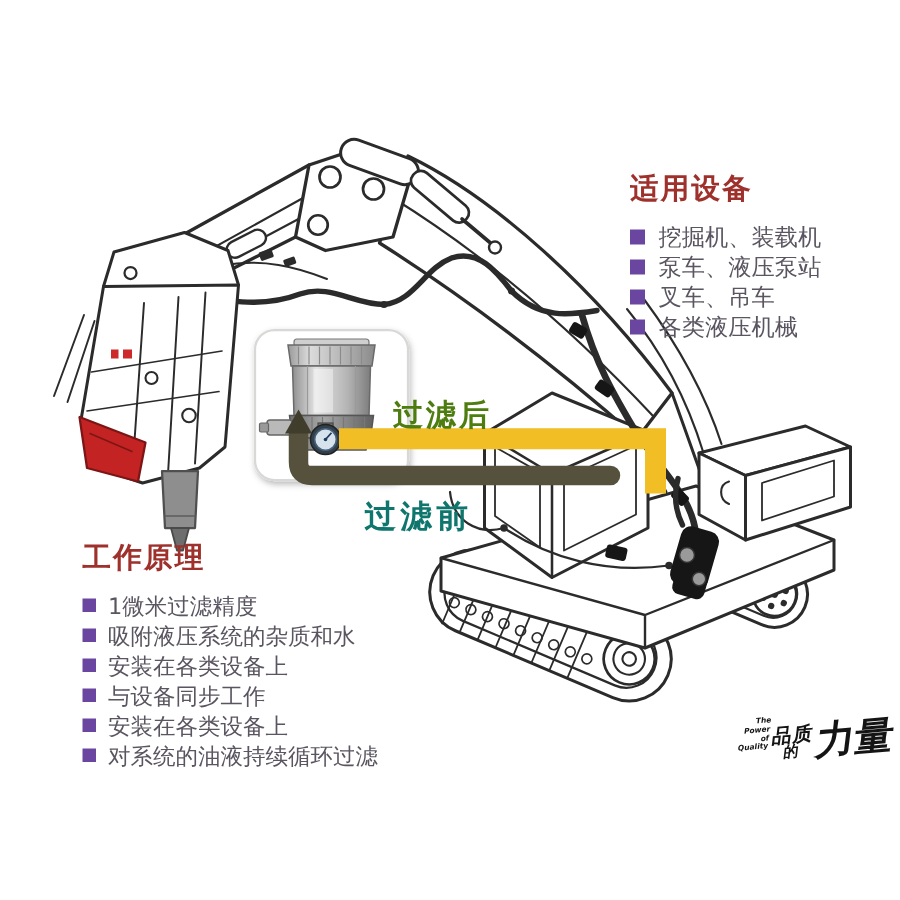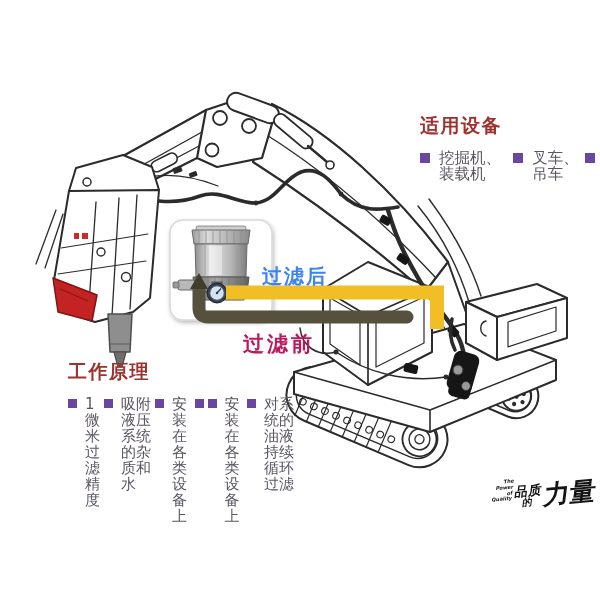--- a/index.html
+++ b/index.html
@@ -3,32 +3,32 @@
 <meta charset="utf-8">
 <style>
   html,body{margin:0;padding:0;background:#ffffff;}
   .stage{position:relative;width:600px;height:600px;background:#ffffff;overflow:hidden;
          font-family:"DejaVu Sans",sans-serif;}
   .stage svg{position:absolute;left:0;top:0;}
 
   
   .panel{position:absolute;}
   .panel-right{left:420px;top:113px;width:175px;}
-  .panel-left{left:68px;top:359px;width:230px;}
+  .panel-left{left:55px;top:359px;width:230px;}
   .panel-title{font-size:19px;font-weight:bold;color:#9e312c;letter-spacing:1.5px;}
-  .panel ul{list-style:none;margin:11px 0 0 0;padding:0;display:flex;flex-direction:row;gap:4px;}
+  .panel ul{list-style:none;margin:11px 0 0 0;padding:0;display:flex;flex-direction:column;gap:4px;}
   .panel li{display:flex;align-items:flex-start;gap:9px;font-size:15.5px;color:#5a5560;line-height:16px;}
   .panel-left li{font-size:15px;gap:8px;}
   .bullet{width:10px;height:10px;background:#6b46a0;margin-top:3px;flex:none;}
   .panel-left .bullet{width:9px;height:9px;}
 
   
   .flow-label{position:absolute;font-weight:bold;}
-  .label-after{left:262px;top:263px;font-size:20px;color:#3b82f6;letter-spacing:2px;}
-  .label-before{left:243px;top:330px;font-size:21px;color:#be185d;letter-spacing:3px;}
+  .label-after{left:262px;top:263px;font-size:20px;color:#4d7c0f;letter-spacing:2px;}
+  .label-before{left:243px;top:330px;font-size:21px;color:#0f766e;letter-spacing:3px;}
 
   
   .logo{position:absolute;left:490px;top:483px;color:#141414;font-weight:900;
         transform:rotate(-5deg) skewX(-12deg);display:flex;align-items:flex-end;gap:2px;}
   .logo-en{font-size:5px;width:22px;line-height:1.15;text-align:right;transform:translateY(-7px);}
   .logo-stack{display:flex;flex-direction:column;align-items:center;line-height:1;}
   .logo-top{font-size:13px;letter-spacing:1px;}
   .logo-mid{font-size:10px;}
   .logo-big{font-size:26px;line-height:.85;}
 </style>
@@ -231,24 +231,29 @@
 
   <div class="panel panel-right">
     <div class="panel-title">适用设备</div>
     <ul>
       <li>
           <span class="bullet"></span>
           <span>挖掘机、装载机</span>
         </li>
       <li>
           <span class="bullet"></span>
+          <span>泵车、液压泵站</span>
+        </li>
+      <li>
+          <span class="bullet"></span>
           <span>叉车、吊车</span>
         </li>
       <li>
           <span class="bullet"></span>
+          <span>各类液压机械</span>
         </li>
     </ul>
   </div>
 
   <div class="panel panel-left">
     <div class="panel-title">工作原理</div>
     <ul>
       <li>
           <span class="bullet"></span>
           <span>1微米过滤精度</span>
@@ -256,20 +261,21 @@
       <li>
           <span class="bullet"></span>
           <span>吸附液压系统的杂质和水</span>
         </li>
       <li>
           <span class="bullet"></span>
           <span>安装在各类设备上</span>
         </li>
       <li>
           <span class="bullet"></span>
+          <span>与设备同步工作</span>
         </li>
       <li>
           <span class="bullet"></span>
           <span>安装在各类设备上</span>
         </li>
       <li>
           <span class="bullet"></span>
           <span>对系统的油液持续循环过滤</span>
         </li>
     </ul>

